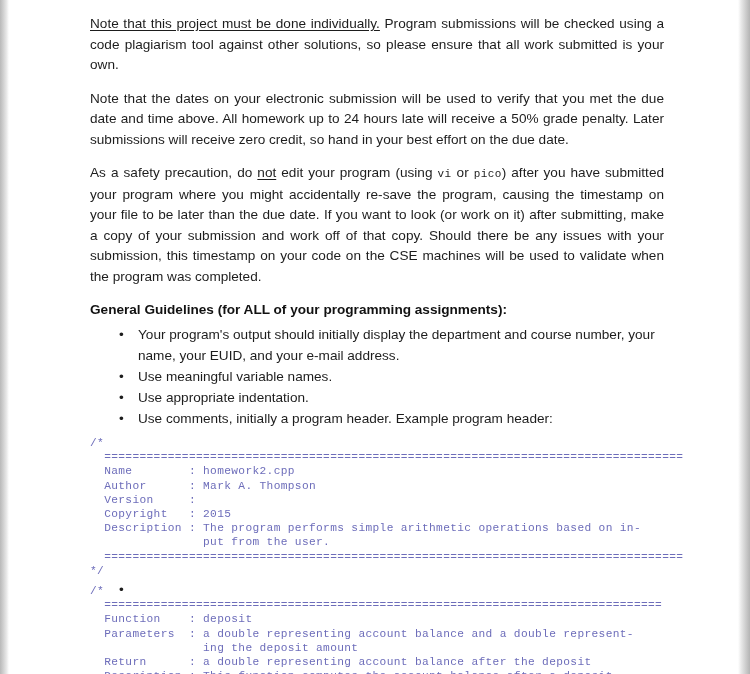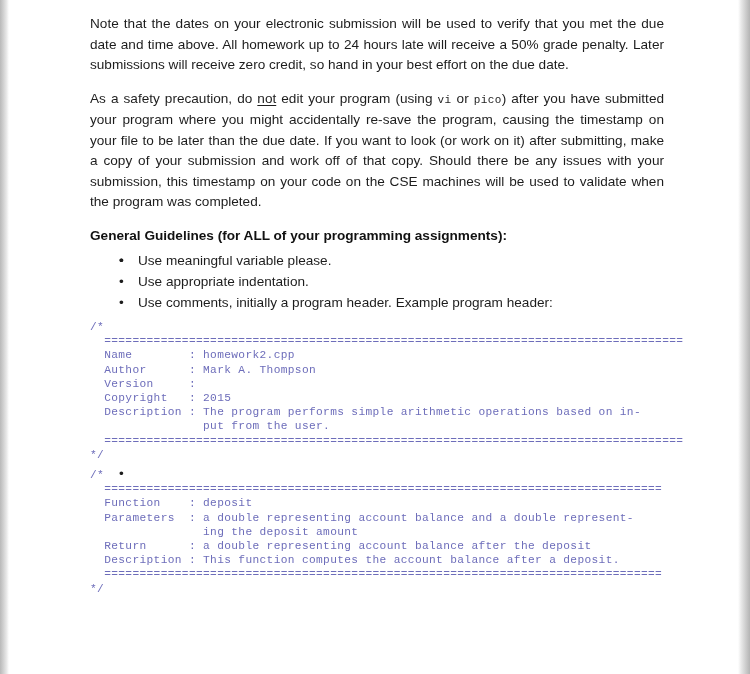--- a/index.html
+++ b/index.html
@@ -110,30 +110,31 @@
 </head>
 <body>
 
 <div class="page">
 
   <div class="edge-left"></div>
   <div class="edge-right"></div>
 
   <div class="content">
 
+    <p class="body-text"><span class="u">Note that this project must be done individually.</span><span> Program submissions will be checked using a code plagiarism tool against other solutions, so please ensure that all work submitted is your own.</span></p>
 
     <p class="body-text">Note that the dates on your electronic submission will be used to verify that you met the due date and time above. All homework up to 24 hours late will receive a 50% grade penalty. Later submissions will receive zero credit, so hand in your best effort on the due date.</p>
 
     <p class="body-text"><span>As a safety precaution, do </span><span class="u">not</span><span> edit your program (using </span><span class="mono-inline">vi</span><span> or </span><span class="mono-inline">pico</span><span>) after you have submitted your program where you might accidentally re-save the program, causing the timestamp on your file to be later than the due date. If you want to look (or work on it) after submitting, make a copy of your submission and work off of that copy. Should there be any issues with your submission, this timestamp on your code on the CSE machines will be used to validate when the program was completed.</span></p>
 
     <h2 class="section-heading">General Guidelines (for ALL of your programming assignments):</h2>
 
     <ul class="guidelines">
-      <li><span class="bullet">•</span></li>
-      <li><span class="bullet">•</span><span>Use meaningful variable please.</span></li>
+      <li><span class="bullet">•</span><span>Your program's output should initially display the department and course number, your name, your EUID, and your e-mail address.</span></li>
+      <li><span class="bullet">•</span><span>Use meaningful variable names.</span></li>
       <li><span class="bullet">•</span><span>Use appropriate indentation.</span></li>
       <li><span class="bullet">•</span><span>Use comments, initially a program header. Example program header:</span></li>
     </ul>
 
     <pre class="code-block">/*
   ==================================================================================
   Name        : homework2.cpp
   Author      : Mark A. Thompson
   Version     :
   Copyright   : 2015

